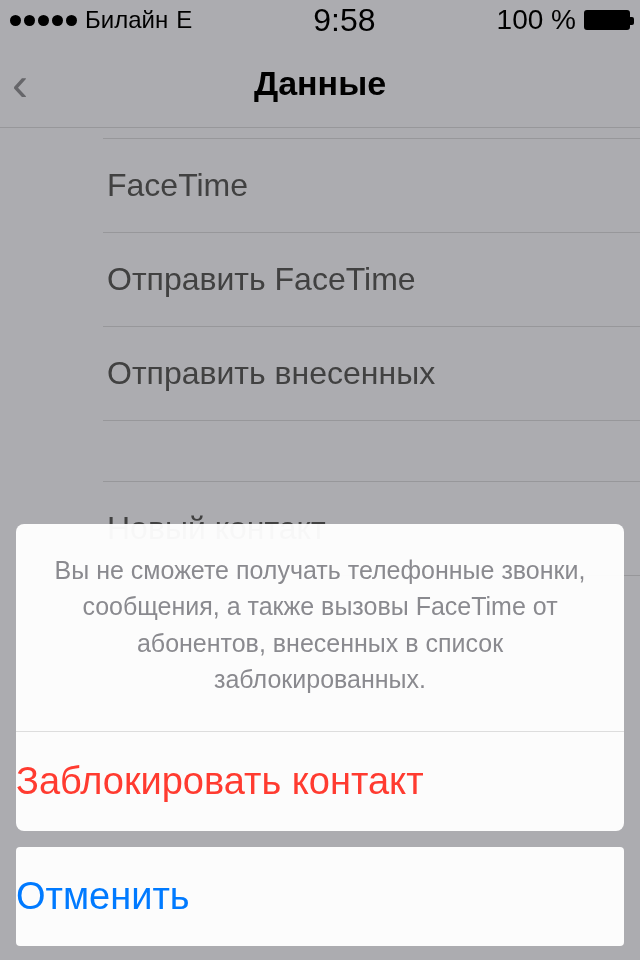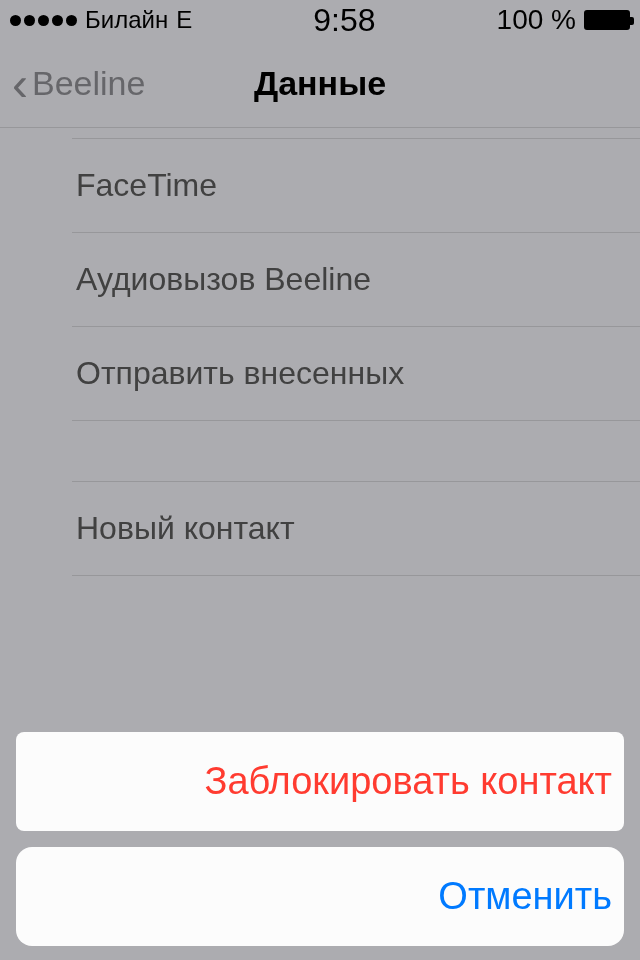--- a/index.html
+++ b/index.html
@@ -104,20 +104,21 @@
       right: 0;
       text-align: center;
       font-size: 34px;
       font-weight: 600;
       color: #000;
       pointer-events: none;
     }
     
     .content {
       padding-top: 10px;
+      padding-left: 31px;
     }
     .list-row {
       margin-left: 72px;
       padding: 28px 0 28px 4px;
       font-size: 32px;
       color: #5a5a5a;
       border-bottom: 1px solid rgba(0,0,0,0.12);
       font-weight: 300;
     }
     .list-row.first-border-top {
@@ -142,34 +143,34 @@
     .sheet-message {
       padding: 28px 32px 34px;
       text-align: center;
       color: #8a8a8f;
       font-size: 25px;
       line-height: 1.45;
       border-bottom: 1px solid rgba(0,0,0,0.12);
       font-weight: 300;
     }
     .sheet-button {
-      text-align: right;
-      padding: 28px 12px;
+      text-align: left;
+      padding: 28px 0;
       font-size: 38px;
       font-weight: 300;
     }
     .sheet-button.destructive {
       color: #ff3b30;
     }
     .sheet-button.cancel {
       color: #007aff;
     }
     .sheet-cancel {
       background: rgba(255,255,255,0.96);
-      border-radius: 16px;
+      border-radius: 4px;
       overflow: hidden;
     }
   </style>
 </head>
 <body>
 
 <div class="screen">
 
   <div class="status-bar">
     <div class="status-left">
@@ -186,37 +187,37 @@
     <div class="time">9:58</div>
     <div class="status-right">
       <span class="battery-pct">100 %</span>
       <span class="battery"></span>
     </div>
   </div>
 
   <div class="nav-bar">
     <div class="back-btn">
       <span class="back-chevron">‹</span>
-      <span>Beeline</span>
     </div>
     <div class="nav-title">Данные</div>
   </div>
 
   <div class="content">
     <div class="list-row first-border-top">FaceTime</div>
-    <div class="list-row">Аудиовызов Beeline</div>
+    <div class="list-row">Отправить FaceTime</div>
     <div class="list-row">Отправить внесенных</div>
     <div class="section-gap"></div>
     <div class="list-row first-border-top">Новый контакт</div>
   </div>
 
   <div class="dim"></div>
 
   <div class="action-sheet">
     <div class="sheet-group">
+      <div class="sheet-message">Вы не сможете получать телефонные звонки, сообщения, а также вызовы FaceTime от абонентов, внесенных в список заблокированных.</div>
       <div class="sheet-button destructive">Заблокировать контакт</div>
     </div>
     <div class="sheet-cancel">
       <div class="sheet-button cancel">Отменить</div>
     </div>
   </div>
 
 </div>
 
 </body></html>

